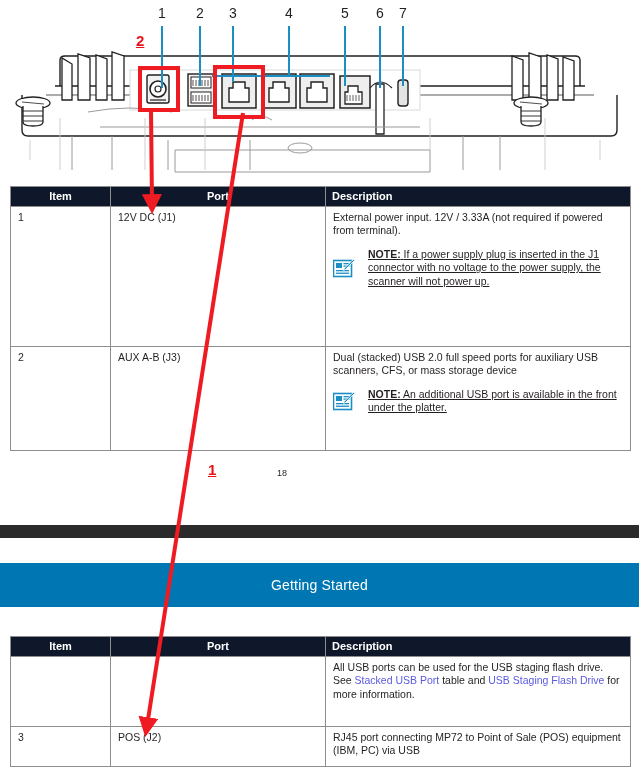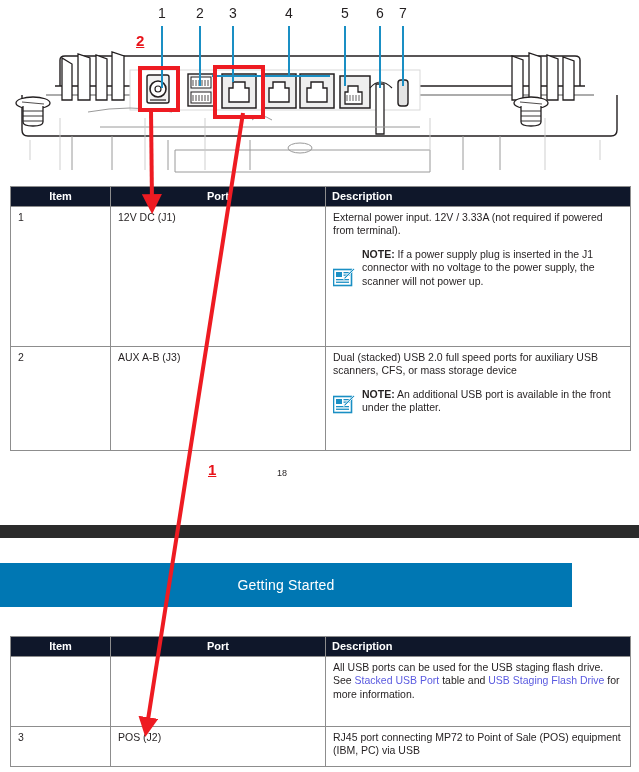--- a/index.html
+++ b/index.html
@@ -70,23 +70,24 @@
     font-size: 10.5px;
     line-height: 13.4px;
     color: #231f20;
   }
   .col-item { width: 100px; }
   .col-port { width: 215px; }
   .col-desc { width: 305px; }
 
   .note-block {
     display: flex;
-    gap: 7px;
+    gap: 13px;
     margin-top: 10px;
-    align-items: flex-end;
+    align-items: center;
+    text-decoration: underline;
   }
   .note-icon {
     flex: 0 0 auto;
     width: 22px; height: 21px;
     margin-top: 1px;
   }
   .note-text { flex: 1 1 auto; }
   .note-label { font-weight: bold; }
 
   .doclink { color: #5a5ae0; }
@@ -94,21 +95,21 @@
   
   #dark-band {
     position: absolute;
     left: 0; top: 525px;
     width: 639px; height: 13px;
     background: #2b2b2b;
   }
   #section-banner {
     position: absolute;
     left: 0; top: 563px;
-    width: 572px; height: 44px;
+    width: 639px; height: 44px;
     background: #0077b3;
     color: #ffffff;
     font-size: 14px;
     display: flex;
     align-items: center;
     justify-content: center;
     letter-spacing: 0.2px;
   }
 
   #page-number {

